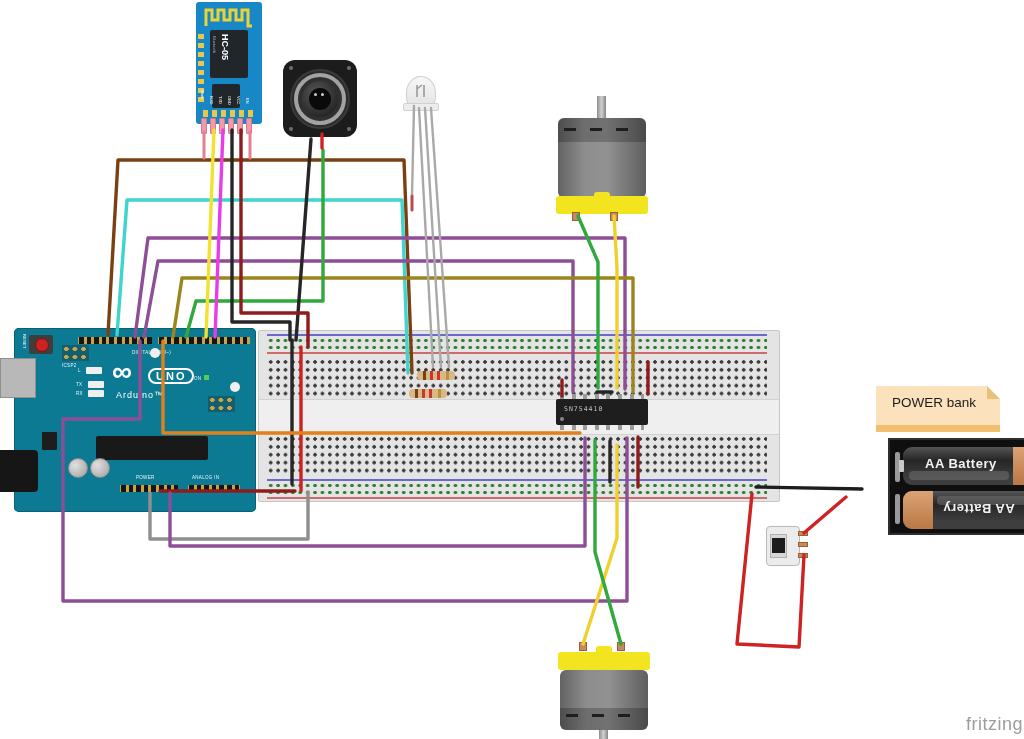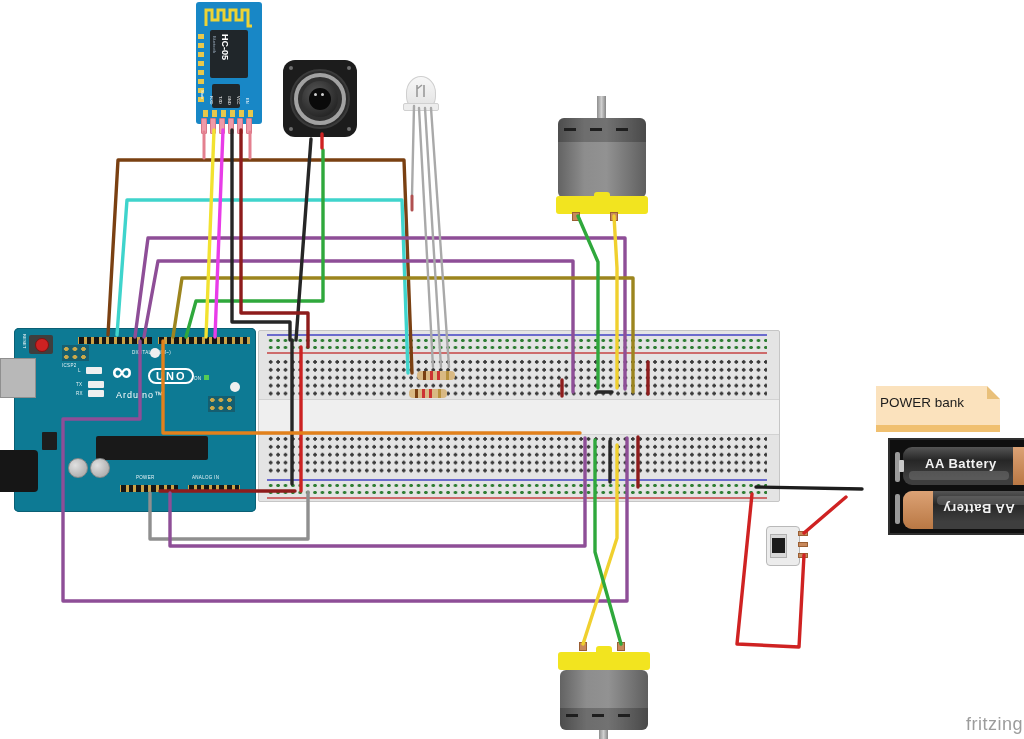--- a/index.html
+++ b/index.html
@@ -183,38 +183,46 @@
     <div class="abs motor-term" style="left:21px;top:2px;width:8px;height:9px;"></div>
     <div class="abs motor-term" style="left:59px;top:2px;width:8px;height:9px;"></div>
     <div class="abs motor-cap" style="left:38px;top:6px;width:16px;height:10px;"></div>
     <div class="abs motor-cap" style="left:0;top:12px;width:92px;height:18px;"></div>
     <div class="abs motor-body" style="left:2px;top:30px;width:88px;height:60px;"></div>
     <div class="abs motor-shade" style="left:2px;top:68px;width:88px;height:22px;border-radius:0 0 6px 6px;"></div>
     <div class="abs motor-dashes" style="left:8px;top:74px;width:76px;height:3px;"></div>
     <div class="abs motor-shaft" style="left:41px;top:90px;width:9px;height:9px;"></div>
   </div>
 
+  <div class="abs" style="left:556px;top:394px;width:92px;height:36px;">
+    <div class="abs ic-legs" style="left:4px;top:0;width:84px;height:6px;"></div>
+    <div class="abs ic-legs" style="left:4px;top:30px;width:84px;height:6px;"></div>
+    <div class="abs ic" style="left:0;top:5px;width:92px;height:26px;">
+      <span class="abs" style="left:8px;top:6px;color:#c3c3c3;font-size:6.5px;letter-spacing:1px;font-family:'DejaVu Sans Mono', monospace;">SN754410</span>
+      <div class="abs circ" style="left:4px;top:18px;width:4px;height:4px;background:#8a8a8a;"></div>
+    </div>
+  </div>
 
   <div class="abs resistor" style="left:417px;top:371px;width:38px;height:9px;">
     <div class="rband" style="left:6px;background:#7a4012;"></div>
     <div class="rband" style="left:13px;background:#c33;"></div>
     <div class="rband" style="left:20px;background:#c33;"></div>
     <div class="rband" style="left:29px;background:#b8923f;"></div>
   </div>
   <div class="abs resistor" style="left:409px;top:389px;width:38px;height:9px;">
     <div class="rband" style="left:6px;background:#7a4012;"></div>
     <div class="rband" style="left:13px;background:#c33;"></div>
     <div class="rband" style="left:20px;background:#c33;"></div>
     <div class="rband" style="left:29px;background:#b8923f;"></div>
   </div>
 
   <div class="abs note" style="left:876px;top:386px;width:124px;height:46px;">
     <div class="abs fold" style="right:0;top:0;"></div>
     <div class="abs note-strip" style="left:0;bottom:0;width:124px;height:7px;"></div>
-    <span class="abs" style="left:4px;top:9px;color:#1c1c1c;font-size:13.5px;">POWER bank</span>
+    <span class="abs" style="left:16px;top:9px;color:#1c1c1c;font-size:13.5px;">POWER bank</span>
   </div>
 
   <div class="abs bat-holder" style="left:848px;top:438px;width:166px;height:97px;">
     <div class="abs clip" style="left:5px;top:12px;width:5px;height:30px;"></div>
     <div class="abs clip" style="left:156px;top:12px;width:5px;height:30px;"></div>
     <div class="abs clip" style="left:5px;top:54px;width:5px;height:30px;"></div>
     <div class="abs clip" style="left:156px;top:54px;width:5px;height:30px;"></div>
     <div class="abs bat" style="left:13px;top:7px;width:140px;height:38px;">
       <div class="abs copper" style="right:0;top:0;width:30px;height:38px;border-radius:0 9px 9px 0;"></div>
       <div class="abs bat-band" style="left:6px;bottom:5px;width:100px;height:9px;"></div>

